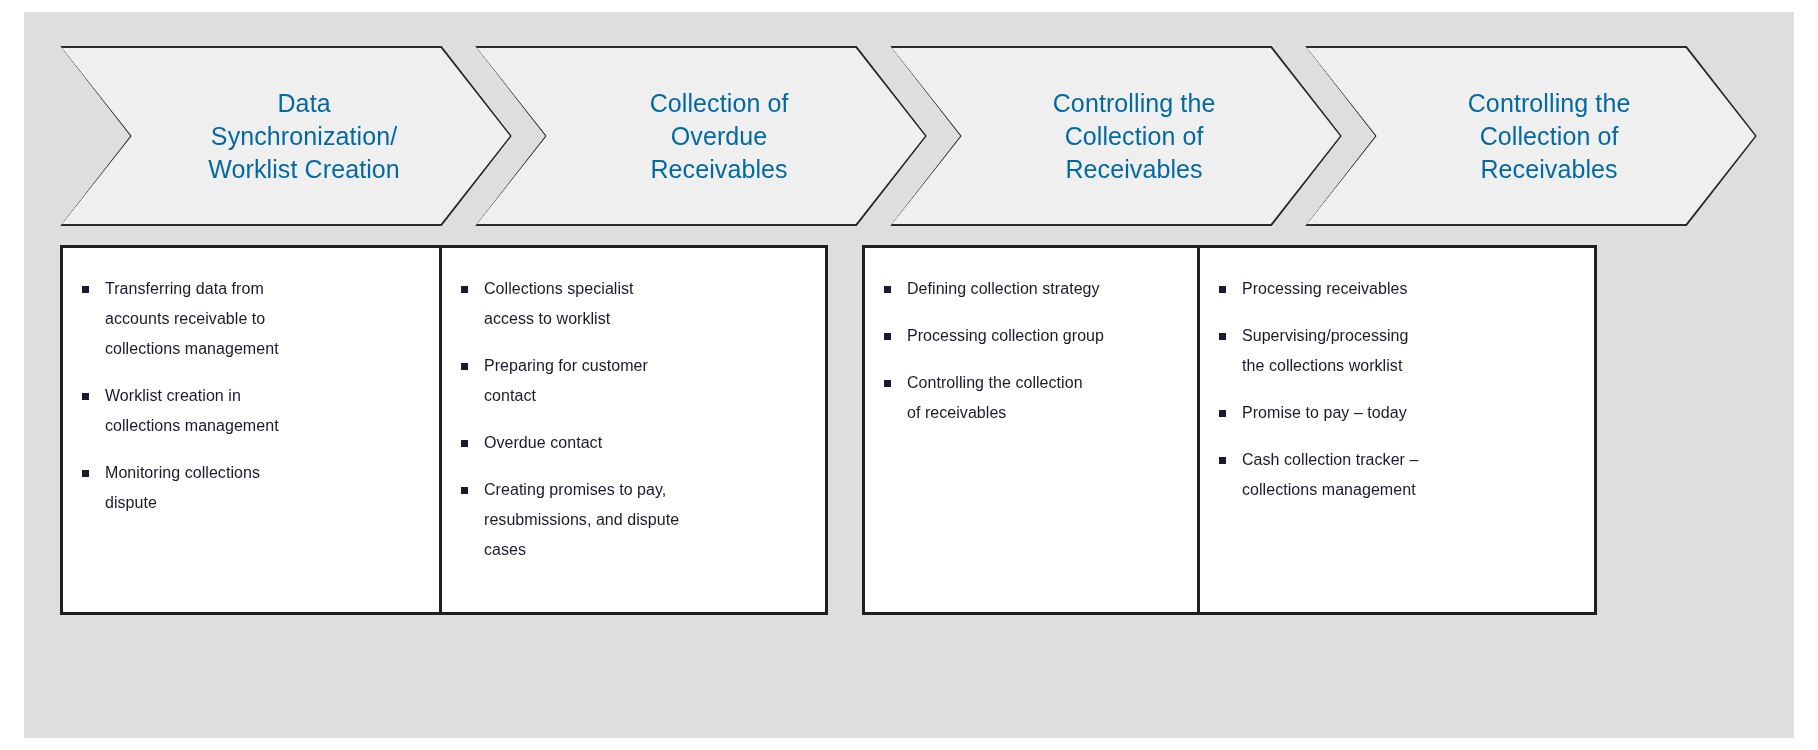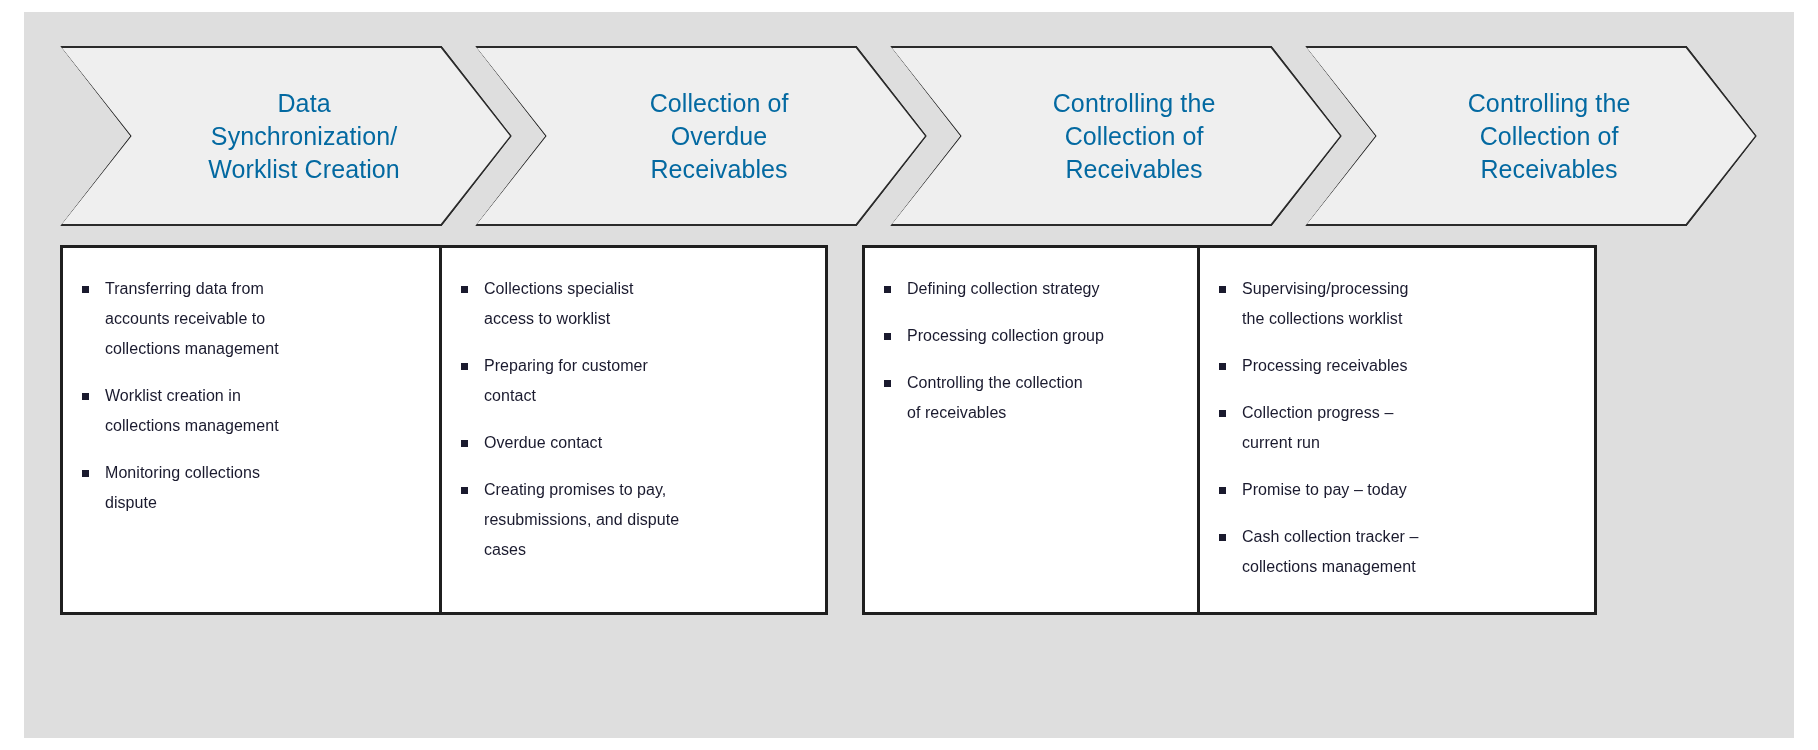--- a/index.html
+++ b/index.html
@@ -241,34 +241,29 @@
             <span class="bullet-text">Controlling the collection
 of receivables</span>
           </li>
         </ul>
       </div>
 
       <div class="listbox" id="box-3">
         <ul class="bullet-list">
           <li class="bullet-item">
             <span class="bullet-mark"></span>
+            <span class="bullet-text">Processing receivables</span>
+          </li>
+          <li class="bullet-item">
+            <span class="bullet-mark"></span>
             <span class="bullet-text">Supervising/processing
 the collections worklist</span>
           </li>
           <li class="bullet-item">
             <span class="bullet-mark"></span>
-            <span class="bullet-text">Processing receivables</span>
-          </li>
-          <li class="bullet-item">
-            <span class="bullet-mark"></span>
-            <span class="bullet-text">Collection progress –
-current run</span>
-          </li>
-          <li class="bullet-item">
-            <span class="bullet-mark"></span>
             <span class="bullet-text">Promise to pay – today</span>
           </li>
           <li class="bullet-item">
             <span class="bullet-mark"></span>
             <span class="bullet-text">Cash collection tracker –
 collections management</span>
           </li>
         </ul>
       </div>
 

